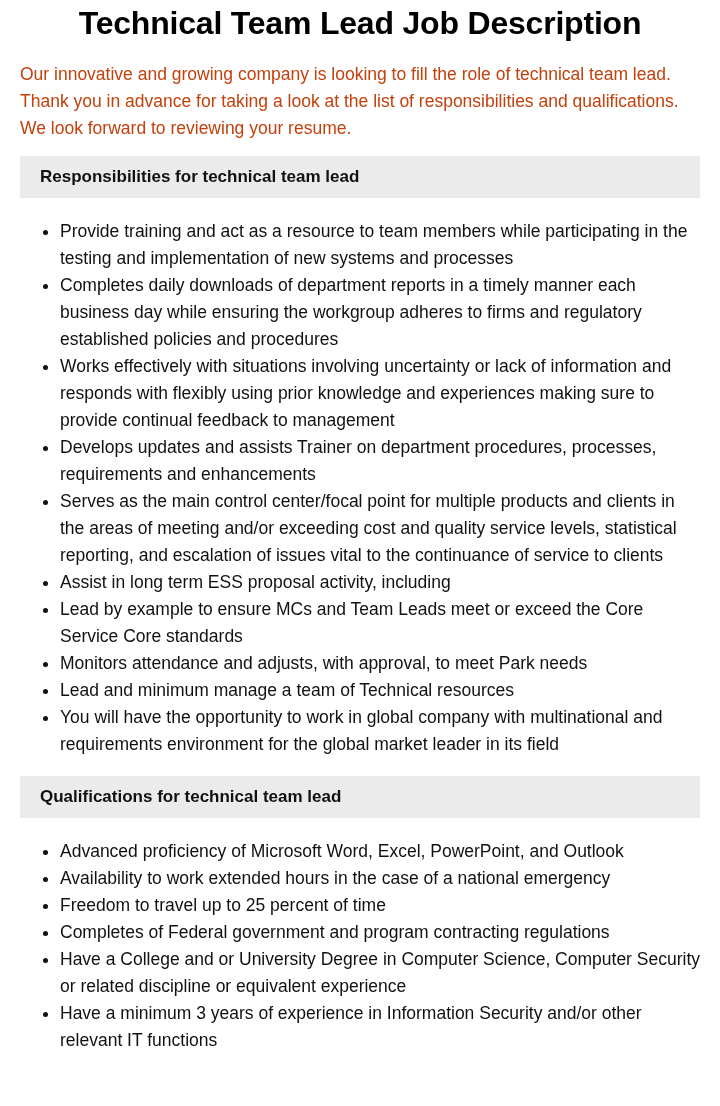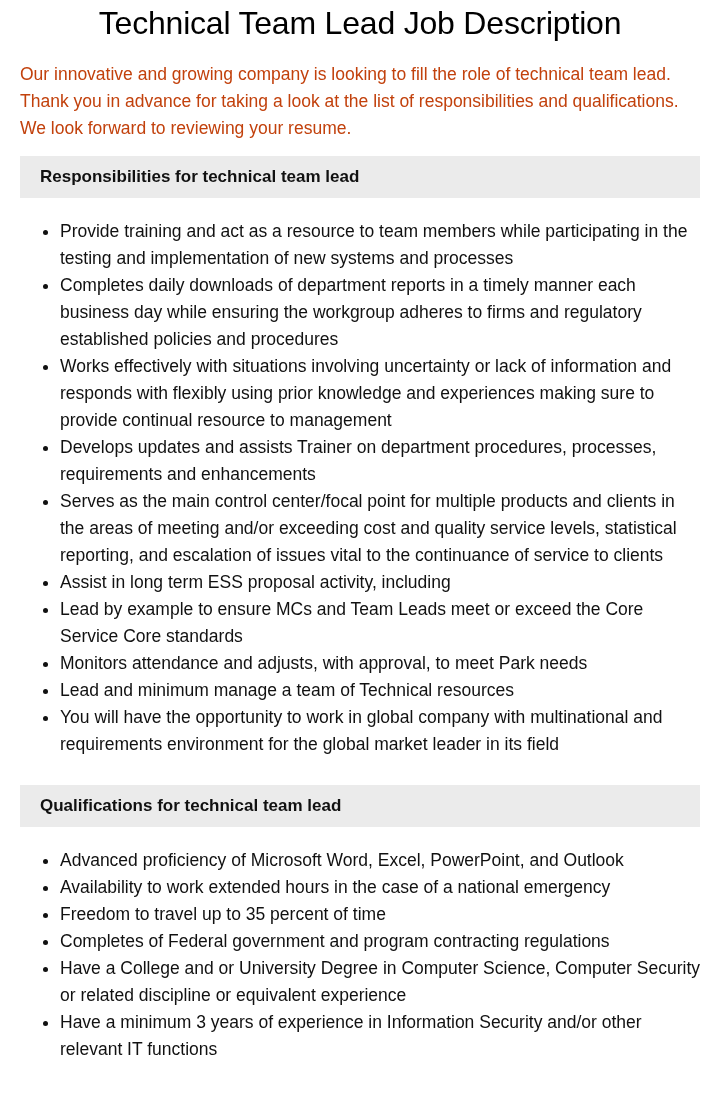--- a/index.html
+++ b/index.html
@@ -4,21 +4,21 @@
 <style>
   html, body { margin: 0; padding: 0; background: #ffffff; }
   body {
     width: 720px; height: 1106px; overflow: hidden;
     font-family: "Liberation Sans", "DejaVu Sans", sans-serif;
     color: #111111;
   }
   .page { padding: 0 20px 0 20px; }
   h1 {
     margin: 0; padding-top: 3px;
-    font-size: 32px; font-weight: normal; text-align: center;
+    font-size: 32px; font-weight: bold; text-align: center;
     line-height: 40px; letter-spacing: -0.2px; color: #000;
   }
   .intro {
     margin: 18px 0 0 0;
     font-size: 17.5px; line-height: 27px; color: #c2410c;
   }
   .section-header {
     margin-top: 14px;
     background: #ebebeb;
     height: 42px;
@@ -26,46 +26,46 @@
     display: flex; align-items: center;
     font-size: 17px; font-weight: bold; color: #111;
     box-sizing: border-box;
   }
   ul {
     margin: 20px 0 0 0; padding: 0 0 0 40px;
     font-size: 17.5px; line-height: 27px; color: #111;
   }
   li { padding-left: 0; }
   .resp-list { }
-  .qual-header { margin-top: 27px; }
+  .qual-header { margin-top: 18px; }
   .qual-list { }
 </style>
 </head>
 <body>
 
 <div class="page">
   <h1>Technical Team Lead Job Description</h1>
   <p class="intro">Our innovative and growing company is looking to fill the role of technical team lead. Thank you in advance for taking a look at the list of responsibilities and qualifications. We look forward to reviewing your resume.</p>
 
   <div class="section-header">Responsibilities for technical team lead</div>
   <ul class="resp-list">
     <li>Provide training and act as a resource to team members while participating in the testing and implementation of new systems and processes</li>
     <li>Completes daily downloads of department reports in a timely manner each business day while ensuring the workgroup adheres to firms and regulatory established policies and procedures</li>
-    <li>Works effectively with situations involving uncertainty or lack of information and responds with flexibly using prior knowledge and experiences making sure to provide continual resource to management</li>
+    <li>Works effectively with situations involving uncertainty or lack of information and responds with flexibly using prior knowledge and experiences making sure to provide continual feedback to management</li>
     <li>Develops updates and assists Trainer on department procedures, processes, requirements and enhancements</li>
     <li>Serves as the main control center/focal point for multiple products and clients in the areas of meeting and/or exceeding cost and quality service levels, statistical reporting, and escalation of issues vital to the continuance of service to clients</li>
     <li>Assist in long term ESS proposal activity, including</li>
     <li>Lead by example to ensure MCs and Team Leads meet or exceed the Core Service Core standards</li>
     <li>Monitors attendance and adjusts, with approval, to meet Park needs</li>
     <li>Lead and minimum manage a team of Technical resources</li>
     <li>You will have the opportunity to work in global company with multinational and requirements environment for the global market leader in its field</li>
   </ul>
 
   <div class="section-header qual-header">Qualifications for technical team lead</div>
   <ul class="qual-list">
     <li>Advanced proficiency of Microsoft Word, Excel, PowerPoint, and Outlook</li>
     <li>Availability to work extended hours in the case of a national emergency</li>
-    <li>Freedom to travel up to 35 percent of time</li>
+    <li>Freedom to travel up to 25 percent of time</li>
     <li>Completes of Federal government and program contracting regulations</li>
     <li>Have a College and or University Degree in Computer Science, Computer Security or related discipline or equivalent experience</li>
     <li>Have a minimum 3 years of experience in Information Security and/or other relevant IT functions</li>
   </ul>
 </div>
 
 </body></html>

